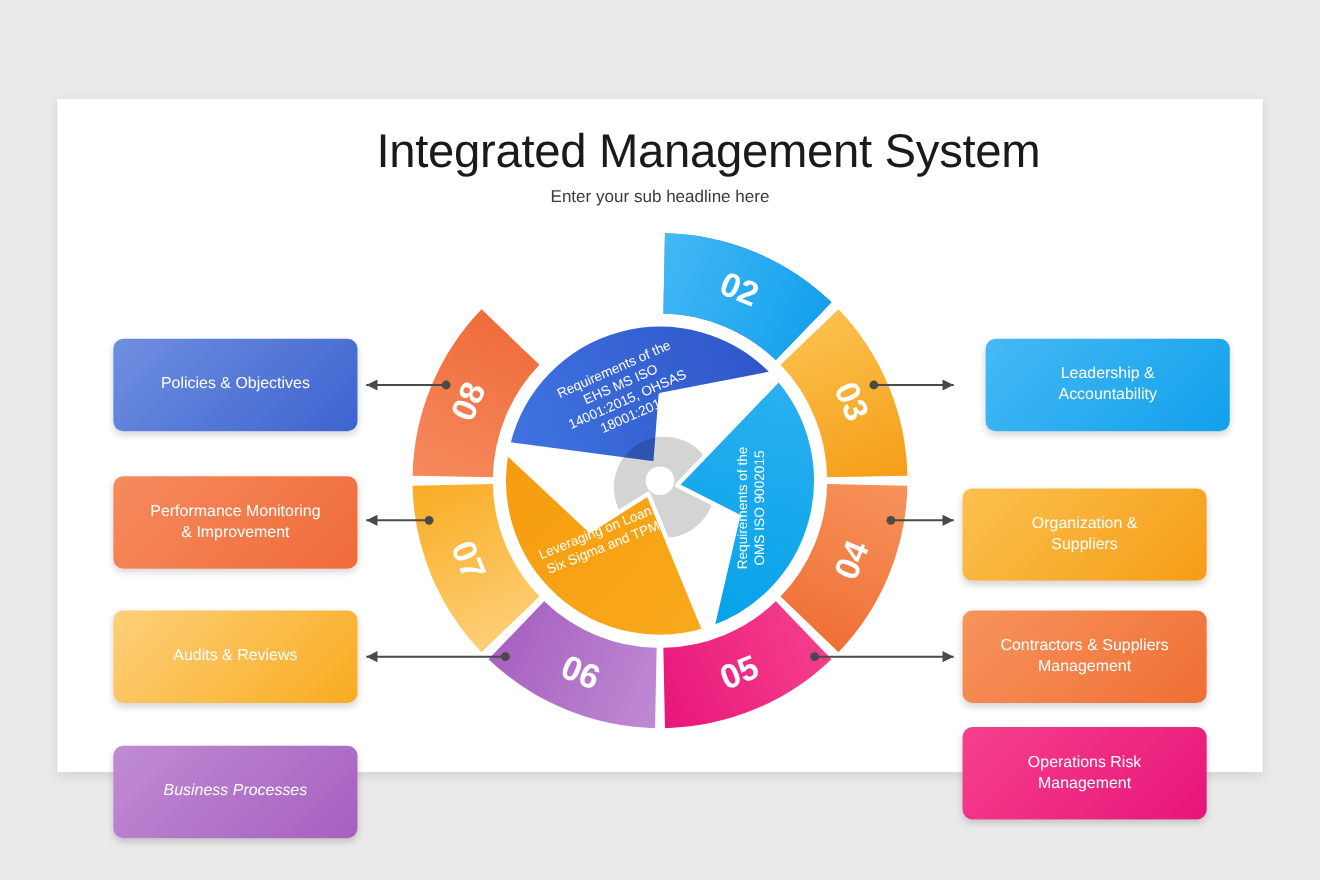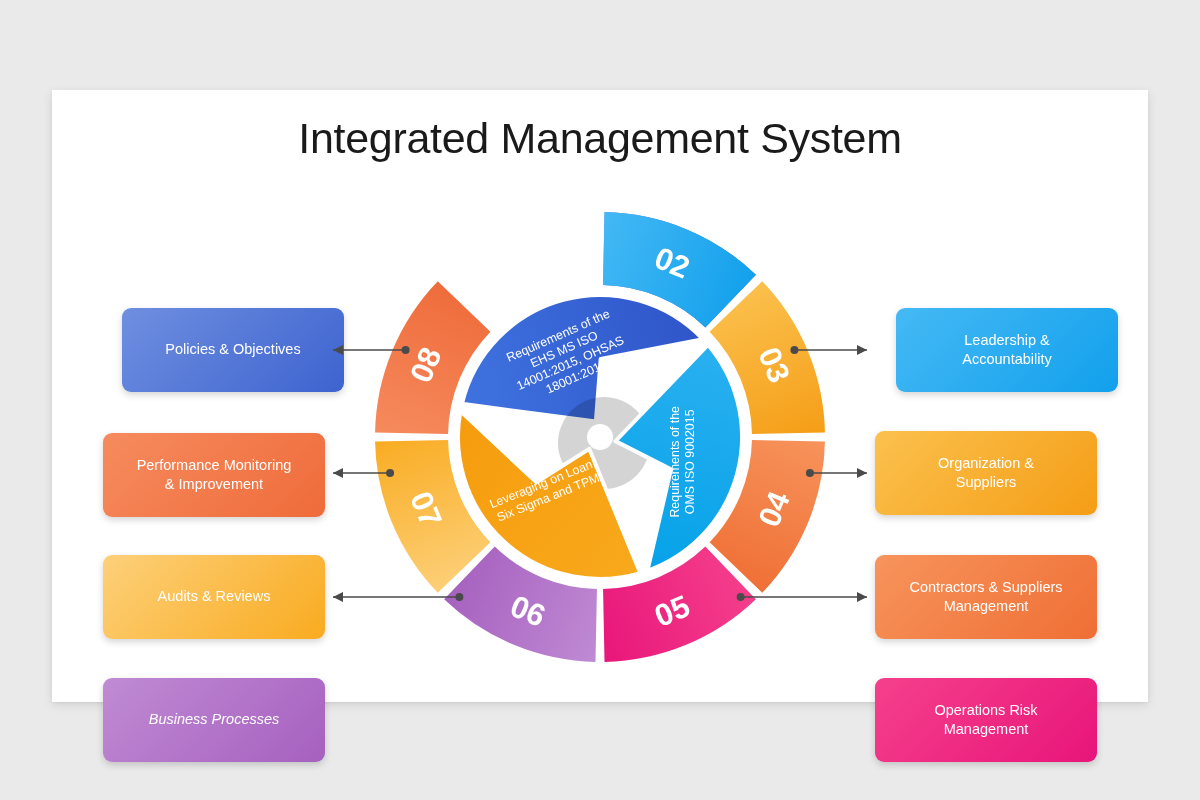--- a/index.html
+++ b/index.html
@@ -29,20 +29,21 @@
     position: absolute;
     left: 0;
     top: 24px;
     width: 1096px;
     text-align: center;
     font-size: 43px;
     font-weight: 400;
     color: #1a1a1a;
     letter-spacing: -0.3px;
     white-space: nowrap;
+    padding-left: 44px;
   }
   #page-subtitle {
     position: absolute;
     left: 0;
     top: 81px;
     width: 1096px;
     text-align: center;
     font-size: 15.5px;
     font-weight: 400;
     color: #3a3a3a;
@@ -96,23 +97,24 @@
   .conn-dot { fill: #4a4a4a; }
 </style>
 </head>
 <body>
 
 <div id="slide-bg" style="background: rgb(234, 234, 234);"></div>
 
 <div id="card" style="background: rgb(255, 255, 255);">
 
   <div id="page-title">Integrated Management System</div>
+  <div id="page-subtitle">Enter your sub headline here</div>
 
   <div id="labels-left">
-      <div class="label-box" style="top: 218px; left: 51px; background: linear-gradient(135deg, rgb(111, 143, 224), rgb(61, 99, 207)); margin-left: 19px;">
+      <div class="label-box" style="top: 218px; left: 51px; background: linear-gradient(135deg, rgb(111, 143, 224), rgb(61, 99, 207));">
         <div>
           <span>Policies &amp; Objectives</span>
         </div>
       </div>
       <div class="label-box" style="top: 343px; left: 51px; background: linear-gradient(135deg, rgb(246, 139, 94), rgb(239, 107, 58));">
         <div>
           <span>Performance Monitoring</span>
           <span>&amp; Improvement</span>
         </div>
       </div>
@@ -127,33 +129,33 @@
         </div>
       </div>
     </div>
   <div id="labels-right">
       <div class="label-box" style="top: 218px; left: 823px; background: linear-gradient(135deg, rgb(69, 185, 245), rgb(18, 160, 236)); margin-left: 21px;">
         <div>
           <span>Leadership &amp;</span>
           <span>Accountability</span>
         </div>
       </div>
-      <div class="label-box" style="top: 341px; left: 823px; background: linear-gradient(135deg, rgb(251, 193, 78), rgb(245, 157, 22));">
+      <div class="label-box" style="top: 354px; left: 823px; background: linear-gradient(135deg, rgb(251, 193, 78), rgb(245, 157, 22));">
         <div>
           <span>Organization &amp;</span>
           <span>Suppliers</span>
         </div>
       </div>
       <div class="label-box" style="top: 465px; left: 823px; background: linear-gradient(135deg, rgb(247, 148, 92), rgb(239, 111, 53));">
         <div>
           <span>Contractors &amp; Suppliers</span>
           <span>Management</span>
         </div>
       </div>
-      <div class="label-box" style="top: 588px; left: 823px; background: linear-gradient(135deg, rgb(245, 64, 140), rgb(232, 21, 122));">
+      <div class="label-box" style="top: 571px; left: 823px; background: linear-gradient(135deg, rgb(245, 64, 140), rgb(232, 21, 122));">
         <div>
           <span>Operations Risk</span>
           <span>Management</span>
         </div>
       </div>
     </div>
 
   <div id="wheel-wrap">
     <svg id="wheel-svg" width="1096" height="612" viewBox="0 0 1096 612">
       <defs id="wheel-defs">

